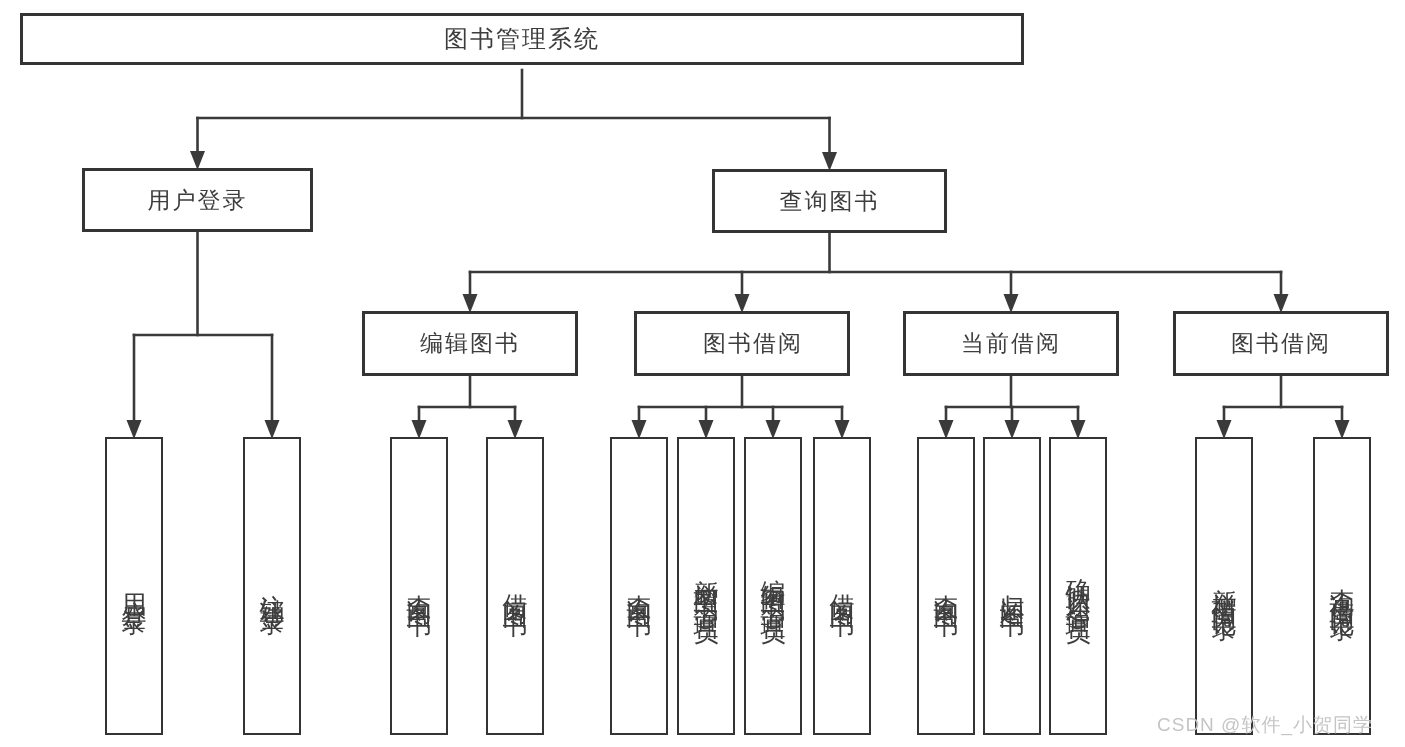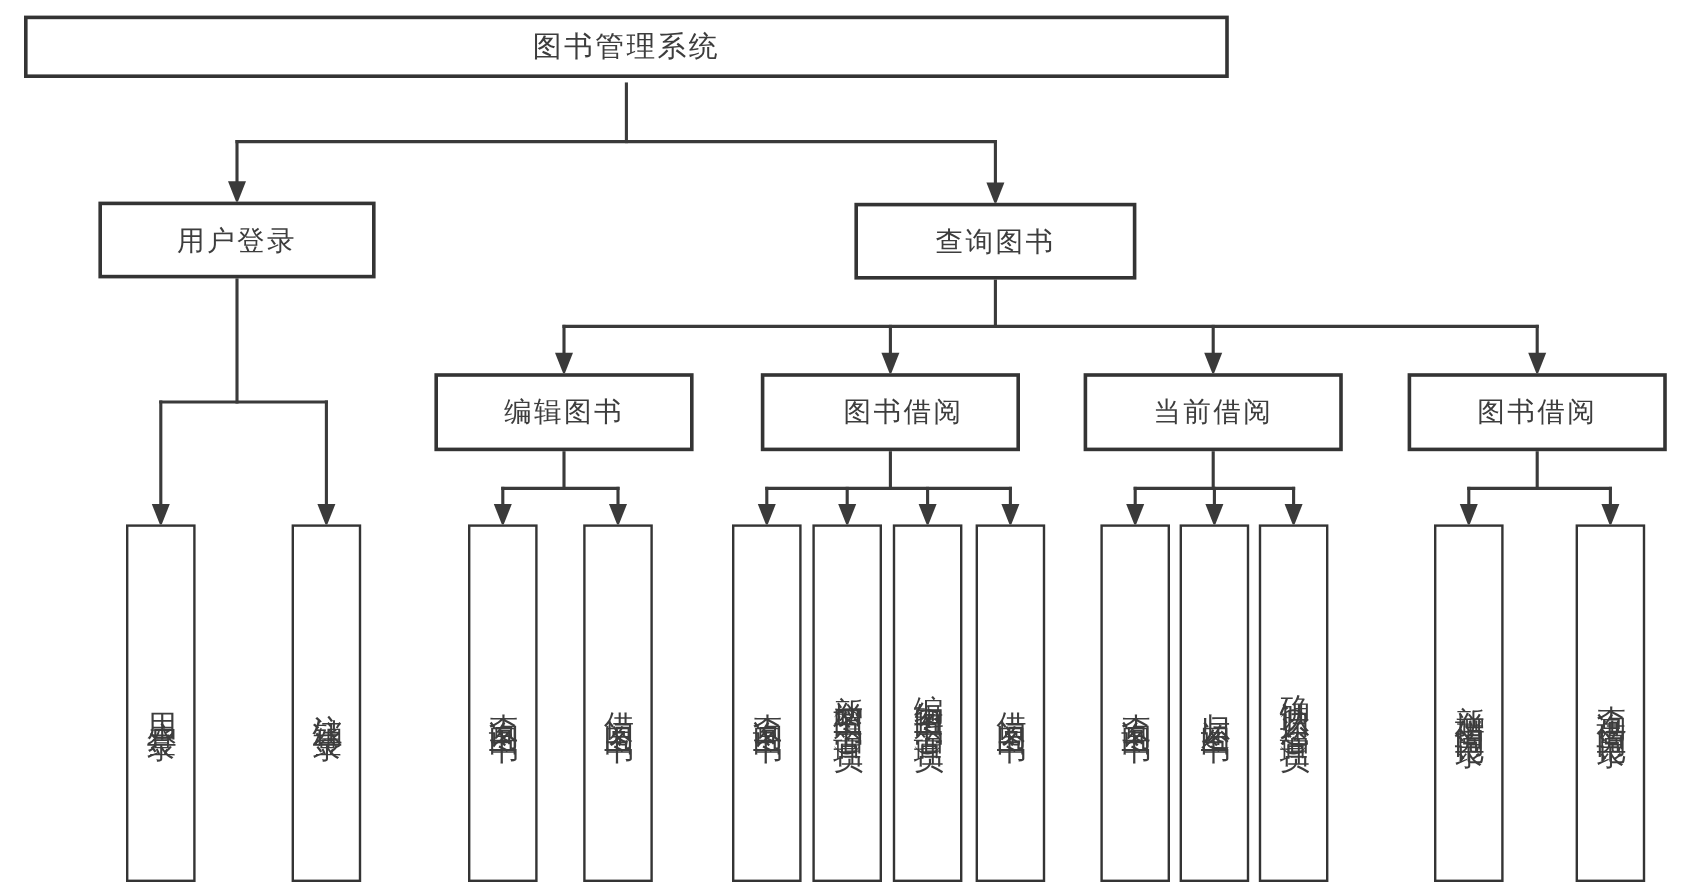--- a/index.html
+++ b/index.html
@@ -167,13 +167,14 @@
       <div class="node v" style="left: 1049px; top: 437px; width: 58px; height: 298px;">
         <span>确认归还（管理员）</span>
       </div>
       <div class="node v" style="left: 1195px; top: 437px; width: 58px; height: 298px;">
         <span>新增借阅记录</span>
       </div>
       <div class="node v" style="left: 1313px; top: 437px; width: 58px; height: 298px;">
         <span>查询借阅记录</span>
       </div>
     </div>
+  <div class="watermark">CSDN @软件_小贺同学</div>
 </div>
 
 </body></html>

